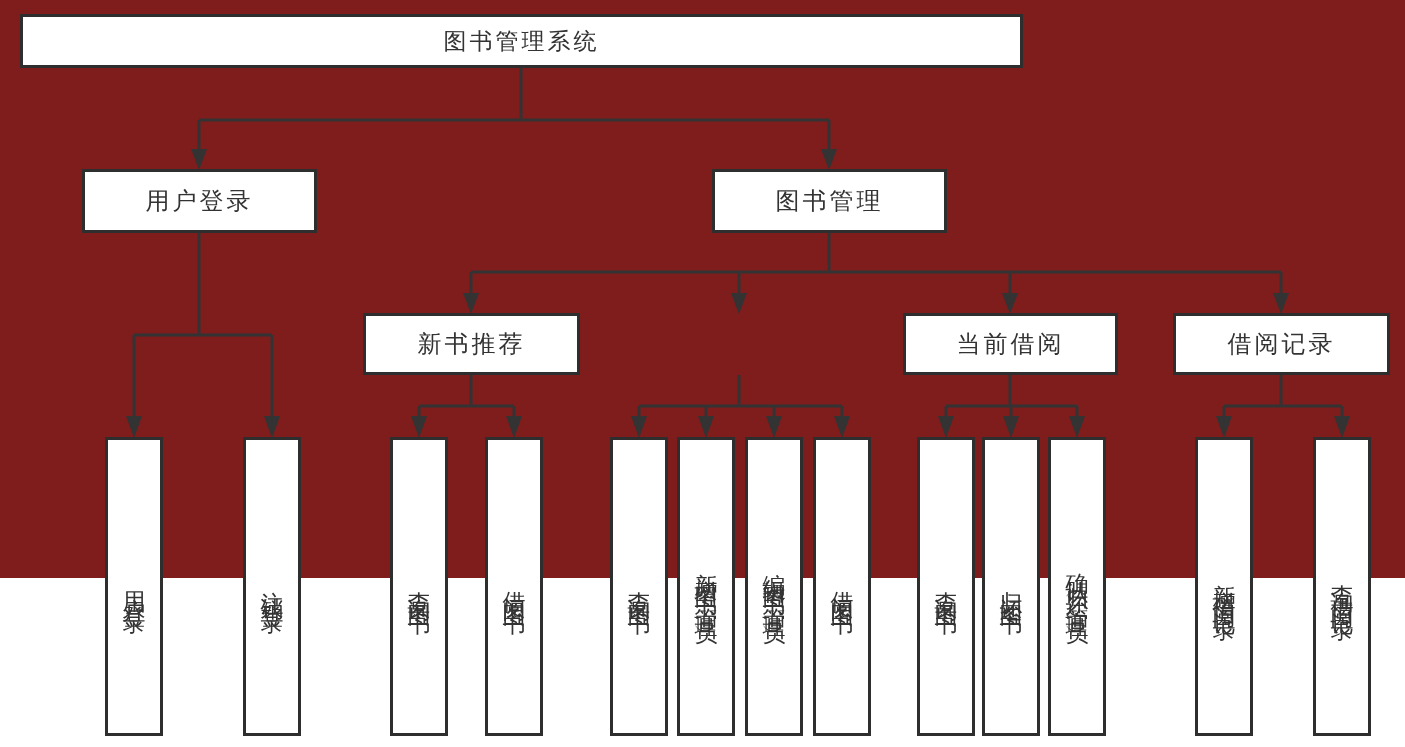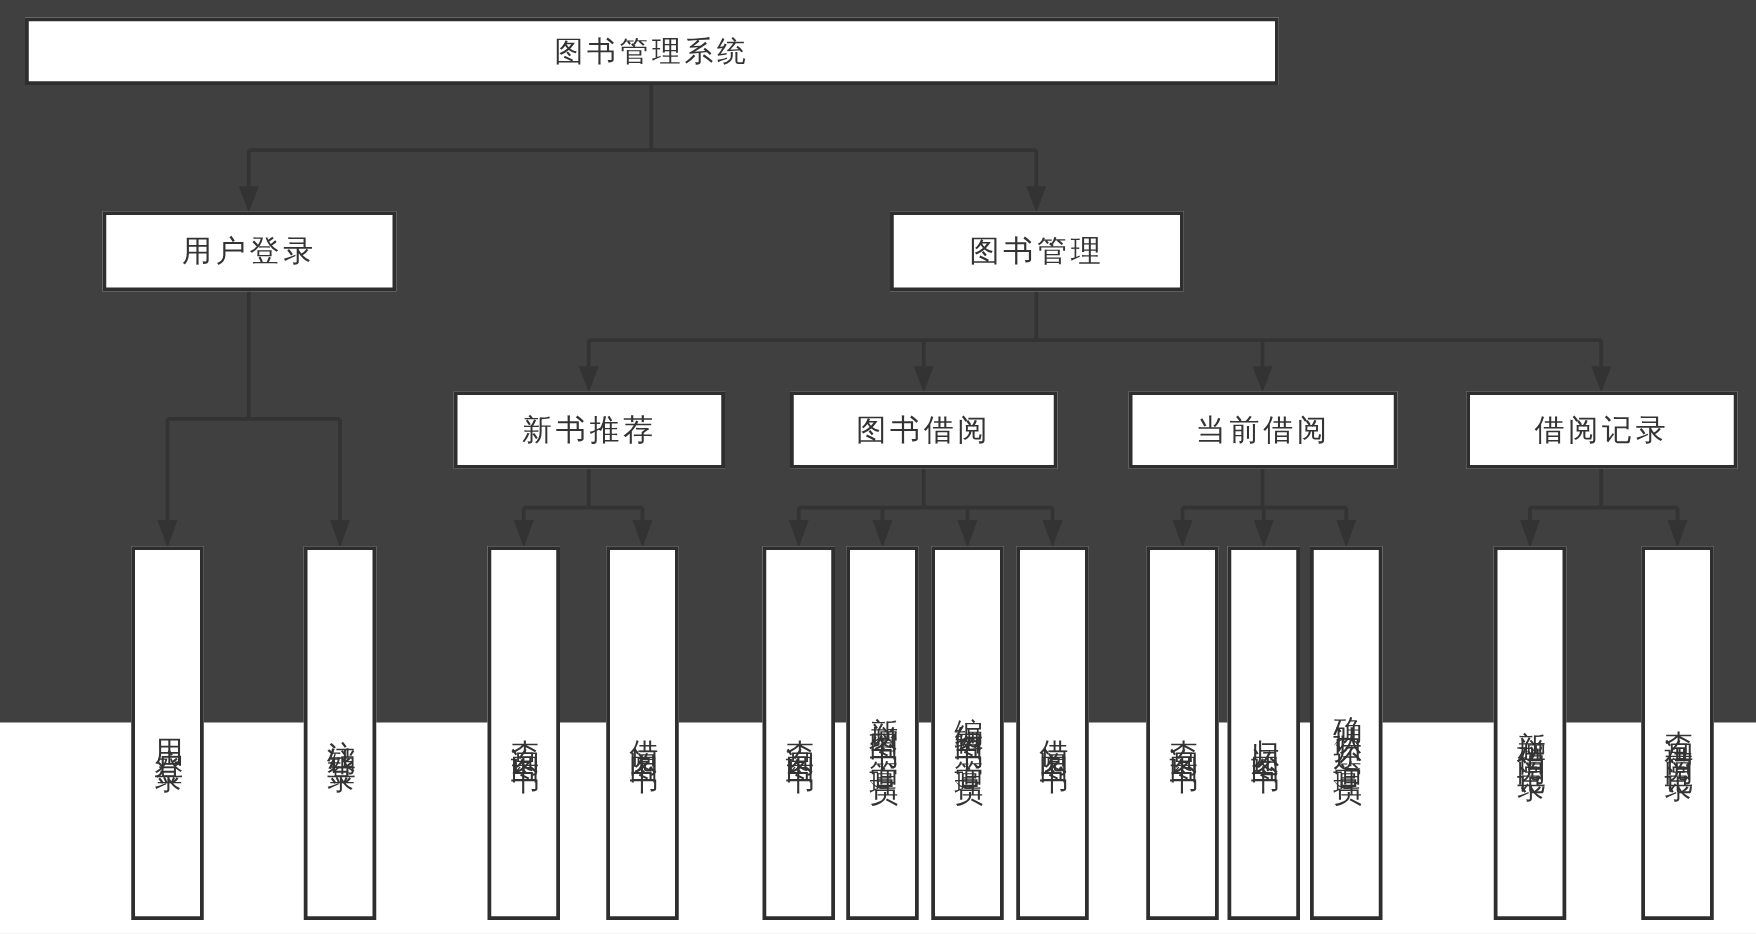--- a/index.html
+++ b/index.html
@@ -8,21 +8,21 @@
     background: #ffffff;
     width: 1405px;
     height: 747px;
     overflow: hidden;
     font-family: "DejaVu Sans", "Liberation Sans", sans-serif;
   }
   .stage {
     position: relative;
     width: 1405px;
     height: 578px;
-    background: #404040;
+    background: #7f1d1d;
   }
   svg.connectors {
     position: absolute;
     left: 0; top: 0;
     z-index: 1;
   }
   .node {
     position: absolute;
     box-sizing: border-box;
     border: 3px solid #2e2e2e;
@@ -114,23 +114,20 @@
   <div class="node hnode" style="left:82px; top:169px; width:235px; height:64px">
     <span>用户登录</span>
   </div>
   <div class="node hnode" style="left:712px; top:169px; width:235px; height:64px">
     <span>图书管理</span>
   </div>
 
   <div class="node hnode" style="left:363px; top:313px; width:217px; height:62px">
     <span>新书推荐</span>
   </div>
-  <div class="node hnode" style="left:632px; top:313px; width:214px; height:62px">
-    <span>图书借阅</span>
-  </div>
   <div class="node hnode" style="left:1173px; top:313px; width:217px; height:62px">
     <span>借阅记录</span>
   </div>
   <div class="node hnode" style="left:903px; top:313px; width:215px; height:62px">
     <span>当前借阅</span>
   </div>
 
   <div class="node leaf" style="left:105px">
     <span class="vtext">用户登录</span>
   </div>

